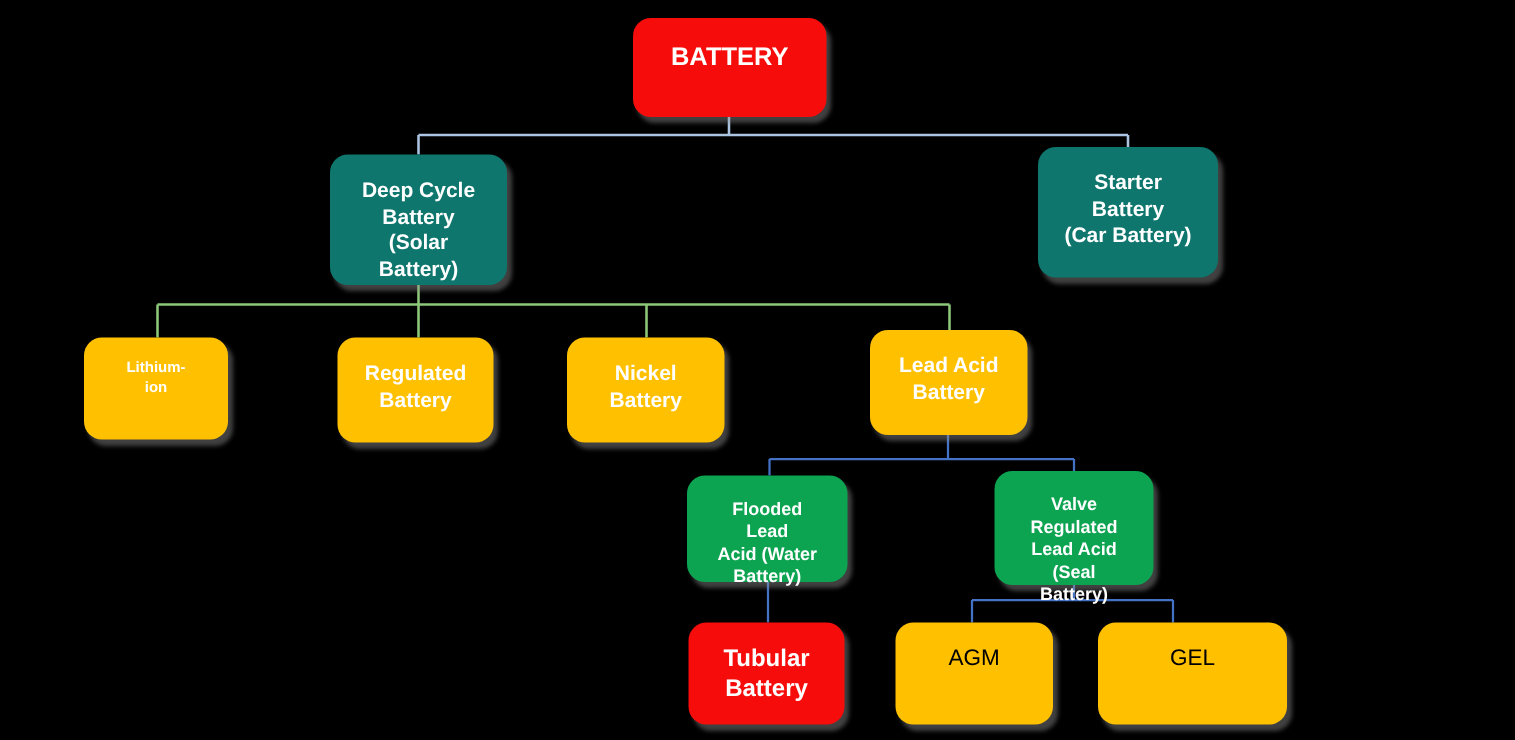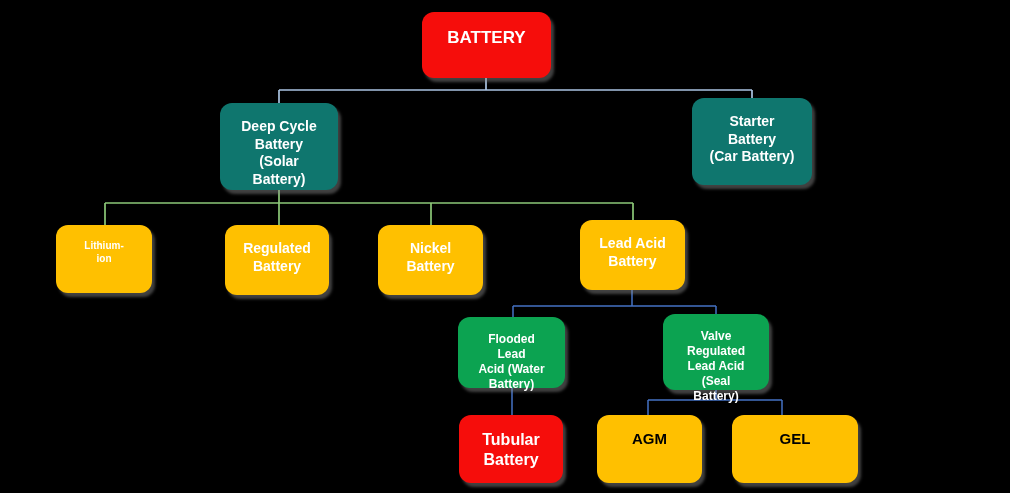--- a/index.html
+++ b/index.html
@@ -35,21 +35,21 @@
     padding: 15px;
   }
   .node .label {
     white-space: pre-line;
     line-height: 1.25;
   }
   .node-red    { background: #f60d0b; }
   .node-blue   { background: #0f766e; }
   .node-yellow { background: #ffc000; }
   .node-green  { background: #0ca351; }
-  .dark-text   { color: #000000; font-weight: 700; }
+  .dark-text   { color: #000000; font-weight: 400; }
 </style>
 </head>
 <body>
 
 <div class="canvas">
 
   <svg class="edges-svg" viewBox="0 0 1010 493" xmlns="http://www.w3.org/2000/svg">
     <path d="M486,78 L486,90 M279,90 L752,90 M279,90 L279,103 M752,90 L752,98" stroke="#aac4e2" stroke-width="1.7" fill="none"></path>
     <path d="M279,190 L279,203 M105,203 L633,203 M105,203 L105,225 M279,203 L279,225 M431,203 L431,225 M633,203 L633,220" stroke="#8cc878" stroke-width="1.7" fill="none"></path>
     <path d="M632,290 L632,306 M513,306 L716,306 M513,306 L513,317 M716,306 L716,314" stroke="#4472c4" stroke-width="1.5" fill="none"></path>

